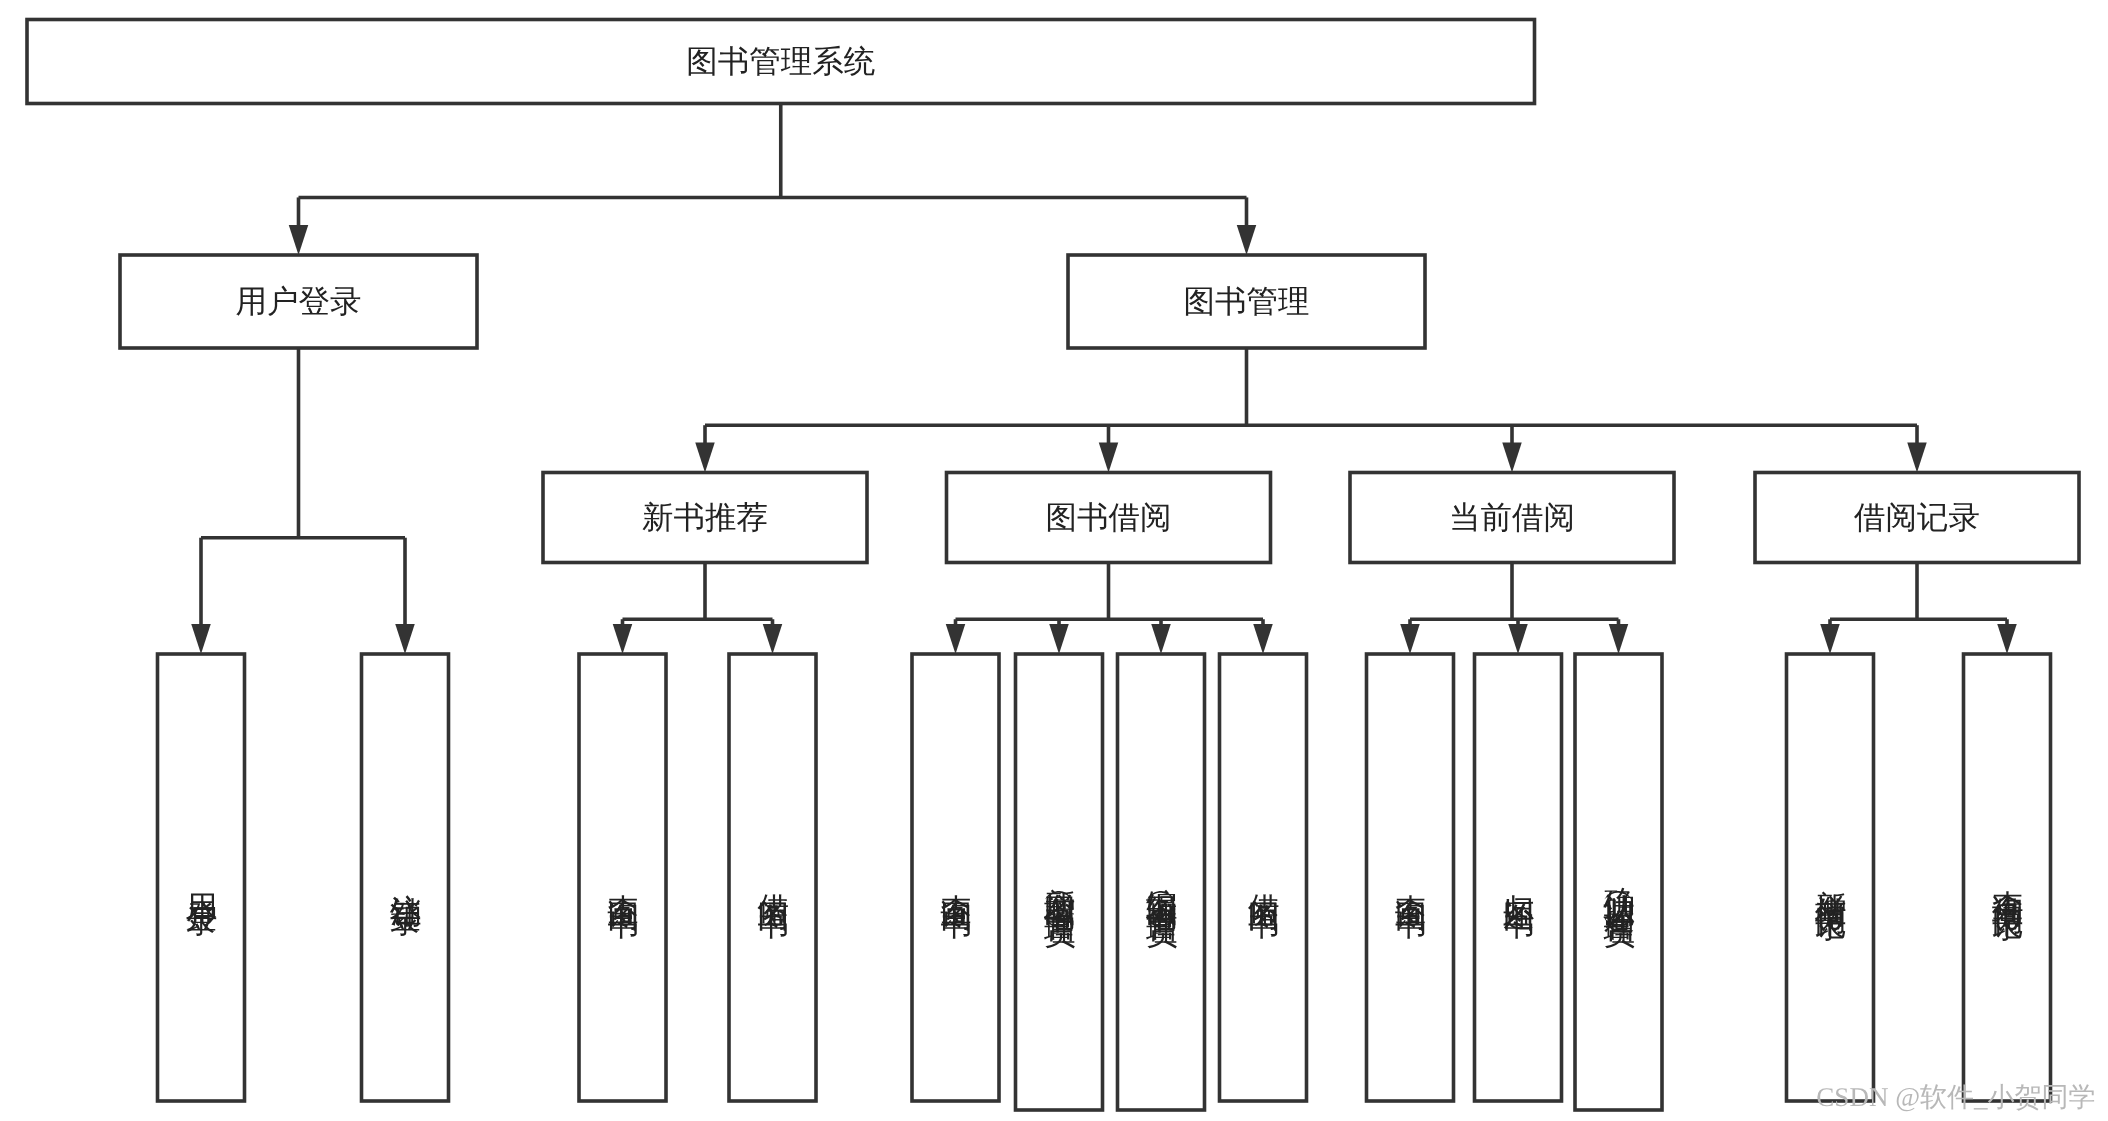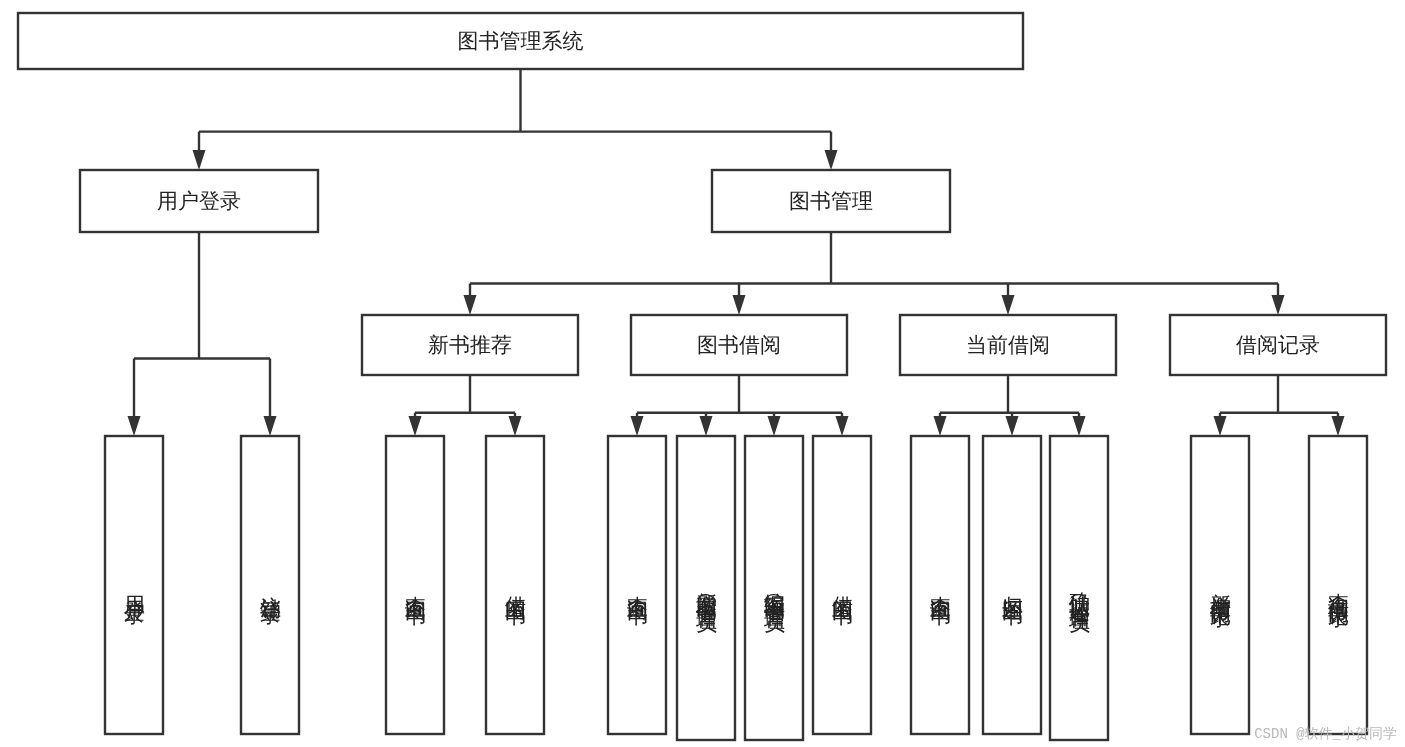--- a/index.html
+++ b/index.html
@@ -45,22 +45,22 @@
     font-size: 21px;
     fill: #222222;
     text-anchor: middle;
     dominant-baseline: middle;
     letter-spacing: 0px;
   }
   .watermark {
     position: absolute;
     right: 8px;
     bottom: 4px;
-    font-family: Liberation Mono, monospace;
-    font-size: 14px;
+    font-family: Liberation Serif, serif;
+    font-size: 18px;
     color: #b8b8b8;
     white-space: nowrap;
     user-select: none;
     margin-left: 33px;
   }
 </style>
 </head>
 <body>
 
 <div id="diagram-root">

